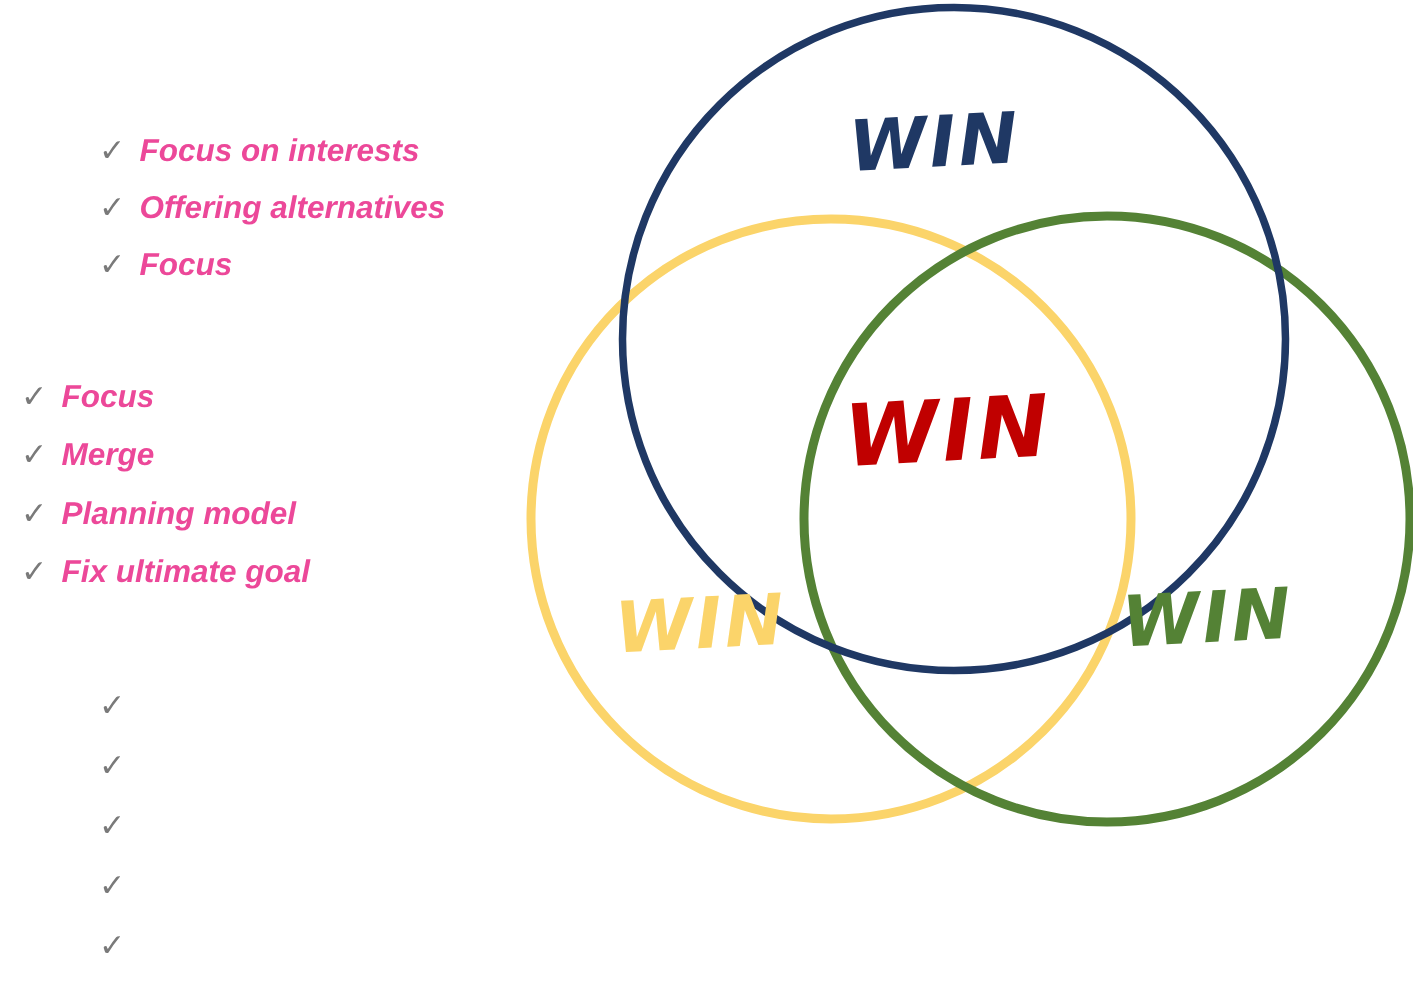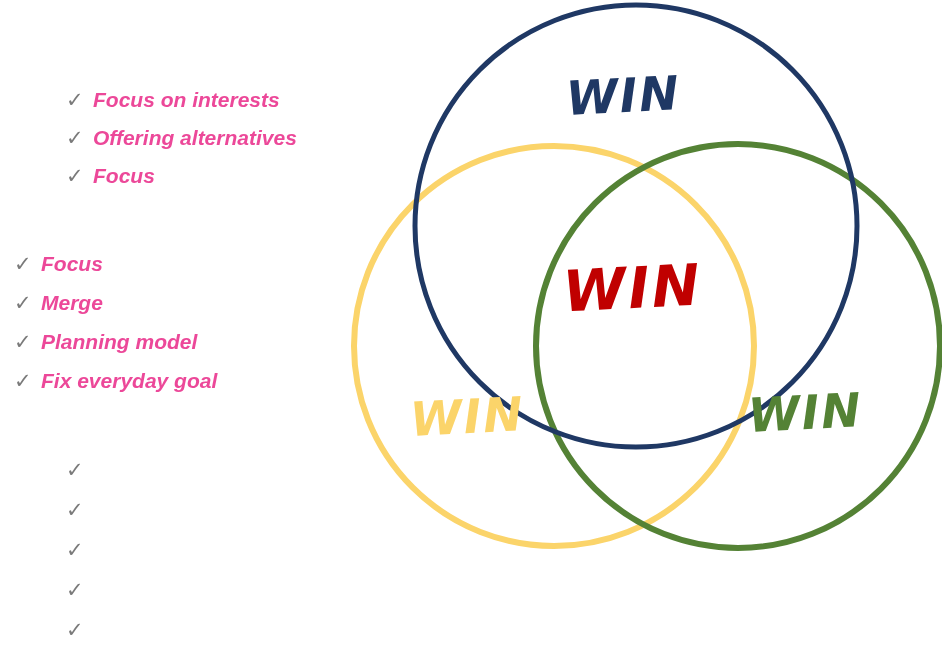--- a/index.html
+++ b/index.html
@@ -138,21 +138,21 @@
     <div class="bullet-row">
       <span class="check">✓</span>
       <span class="bullet-text">Merge</span>
     </div>
     <div class="bullet-row">
       <span class="check">✓</span>
       <span class="bullet-text">Planning model</span>
     </div>
     <div class="bullet-row">
       <span class="check">✓</span>
-      <span class="bullet-text">Fix everyday goal</span>
+      <span class="bullet-text">Fix ultimate goal</span>
     </div>
   </div>
 
   <div class="bullet-group" id="group-3">
     <div class="bullet-row">
       <span class="check">✓</span>
     </div>
     <div class="bullet-row">
       <span class="check">✓</span>
     </div>

